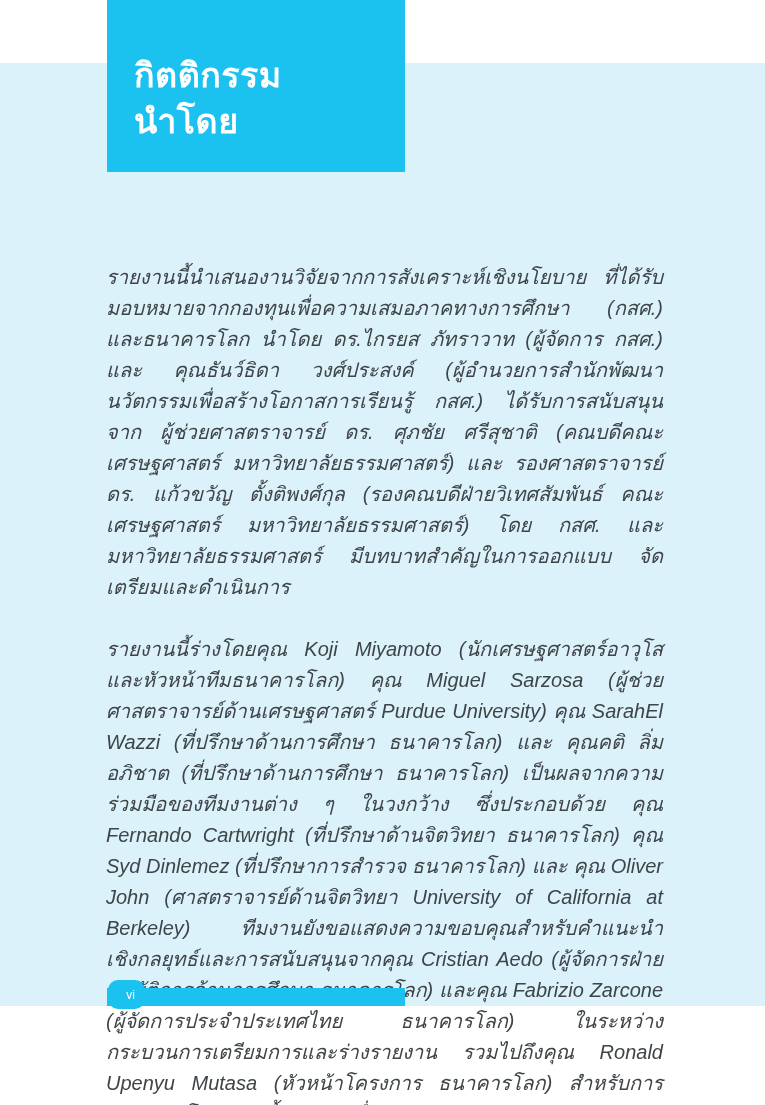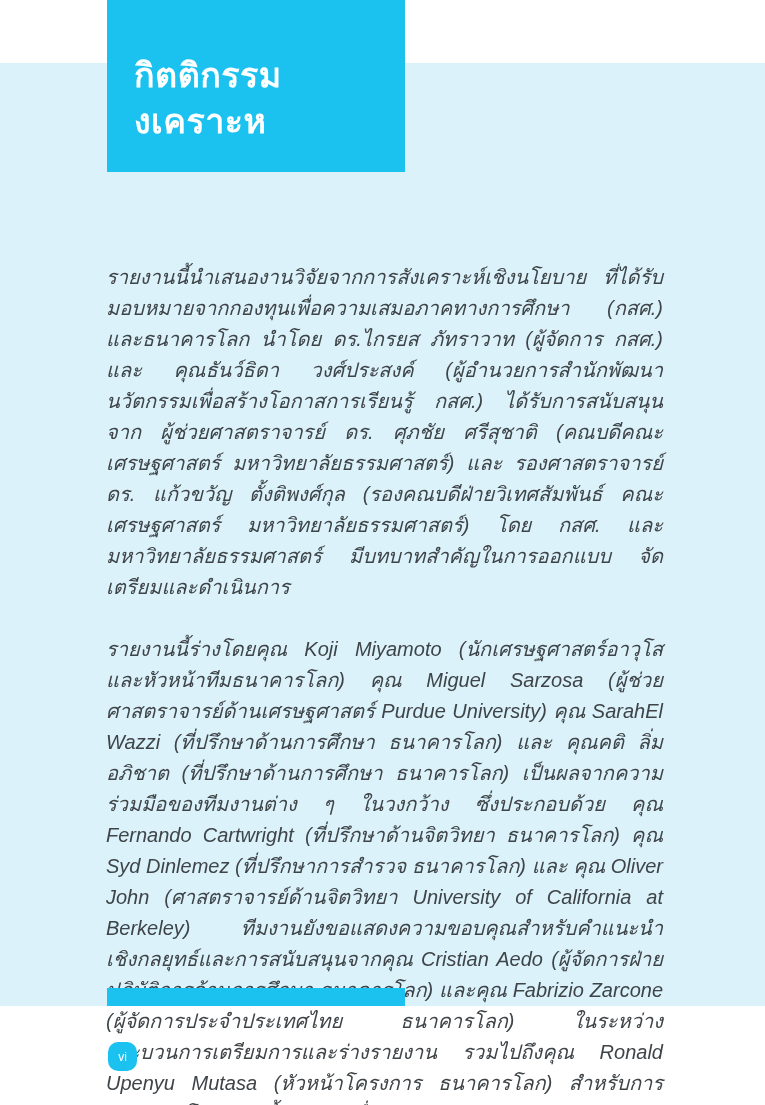--- a/index.html
+++ b/index.html
@@ -64,43 +64,44 @@
     left: 107px;
     top: 988px;
     width: 298px;
     height: 18px;
     background: #1bc2f0;
   }
   
   .page-badge {
     position: absolute;
     left: 108px;
-    top: 1042px;
+    top: 980px;
     width: 29px;
     height: 29px;
     background: #1bc2f0;
     border-radius: 10px;
     color: #ffffff;
     font-size: 12px;
     font-weight: normal;
     display: flex;
     align-items: center;
     justify-content: center;
+    padding-left: 8px;
   }
 </style>
 </head>
 <body>
 
 <div class="page">
 
   <div class="bg-band"></div>
 
   <div class="header-box">
     <div class="header-title-line">กิตติกรรม</div>
-    <div class="header-title-line">งเคราะห</div>
+    <div class="header-title-line">นำโดย</div>
   </div>
 
   <div class="body-text">
     <p>รายงานนี้นำเสนองานวิจัยจากการสังเคราะห์เชิงนโยบาย ที่ได้รับมอบหมายจากกองทุนเพื่อความเสมอภาคทางการศึกษา (กสศ.) และธนาคารโลก นำโดย ดร.ไกรยส ภัทราวาท (ผู้จัดการ กสศ.) และ คุณธันว์ธิดา วงศ์ประสงค์ (ผู้อำนวยการสำนักพัฒนานวัตกรรมเพื่อสร้างโอกาสการเรียนรู้ กสศ.) ได้รับการสนับสนุนจาก ผู้ช่วยศาสตราจารย์ ดร. ศุภชัย ศรีสุชาติ (คณบดีคณะเศรษฐศาสตร์ มหาวิทยาลัยธรรมศาสตร์) และ รองศาสตราจารย์ ดร. แก้วขวัญ ตั้งติพงศ์กุล (รองคณบดีฝ่ายวิเทศสัมพันธ์ คณะเศรษฐศาสตร์ มหาวิทยาลัยธรรมศาสตร์) โดย กสศ. และมหาวิทยาลัยธรรมศาสตร์ มีบทบาทสำคัญในการออกแบบ จัดเตรียมและดำเนินการ</p>
     <p>รายงานนี้ร่างโดยคุณ Koji Miyamoto (นักเศรษฐศาสตร์อาวุโสและหัวหน้าทีมธนาคารโลก) คุณ Miguel Sarzosa (ผู้ช่วยศาสตราจารย์ด้านเศรษฐศาสตร์ Purdue University) คุณ SarahEl Wazzi (ที่ปรึกษาด้านการศึกษา ธนาคารโลก) และ คุณคติ ลิ่มอภิชาต (ที่ปรึกษาด้านการศึกษา ธนาคารโลก) เป็นผลจากความร่วมมือของทีมงานต่าง ๆ ในวงกว้าง ซึ่งประกอบด้วย คุณ Fernando Cartwright (ที่ปรึกษาด้านจิตวิทยา ธนาคารโลก) คุณ Syd Dinlemez (ที่ปรึกษาการสำรวจ ธนาคารโลก) และ คุณ Oliver John (ศาสตราจารย์ด้านจิตวิทยา University of California at Berkeley) ทีมงานยังขอแสดงความขอบคุณสำหรับคำแนะนำเชิงกลยุทธ์และการสนับสนุนจากคุณ Cristian Aedo (ผู้จัดการฝ่ายปฏิบัติการด้านการศึกษา ธนาคารโลก) และคุณ Fabrizio Zarcone (ผู้จัดการประจำประเทศไทย ธนาคารโลก) ในระหว่างกระบวนการเตรียมการและร่างรายงาน รวมไปถึงคุณ Ronald Upenyu Mutasa (หัวหน้าโครงการ ธนาคารโลก) สำหรับการสนับสนุนโครงการนี้อย่างต่อเนื่อง</p>
   </div>
 
   <div class="bottom-strip"></div>
 
   <div class="page-badge">

